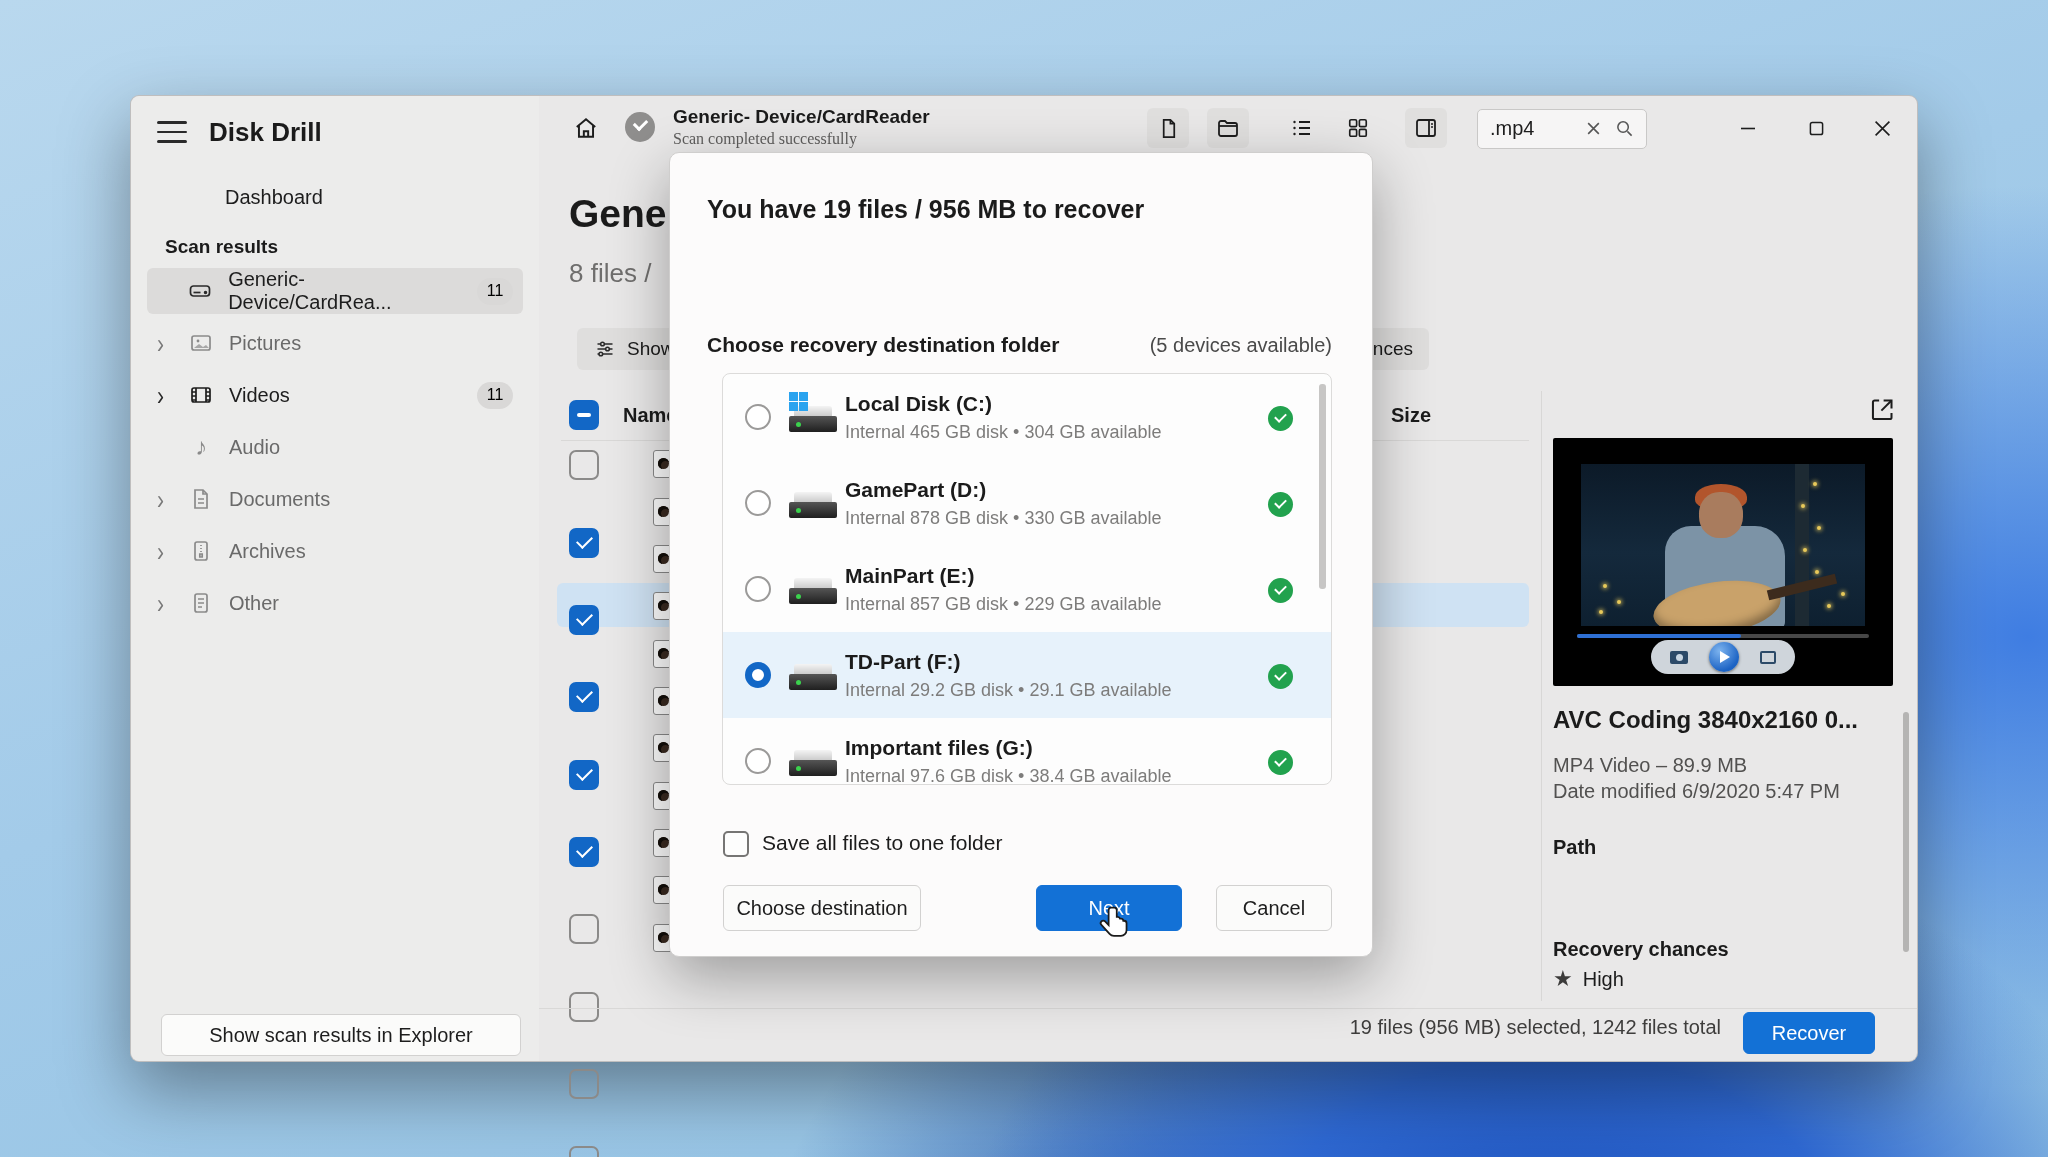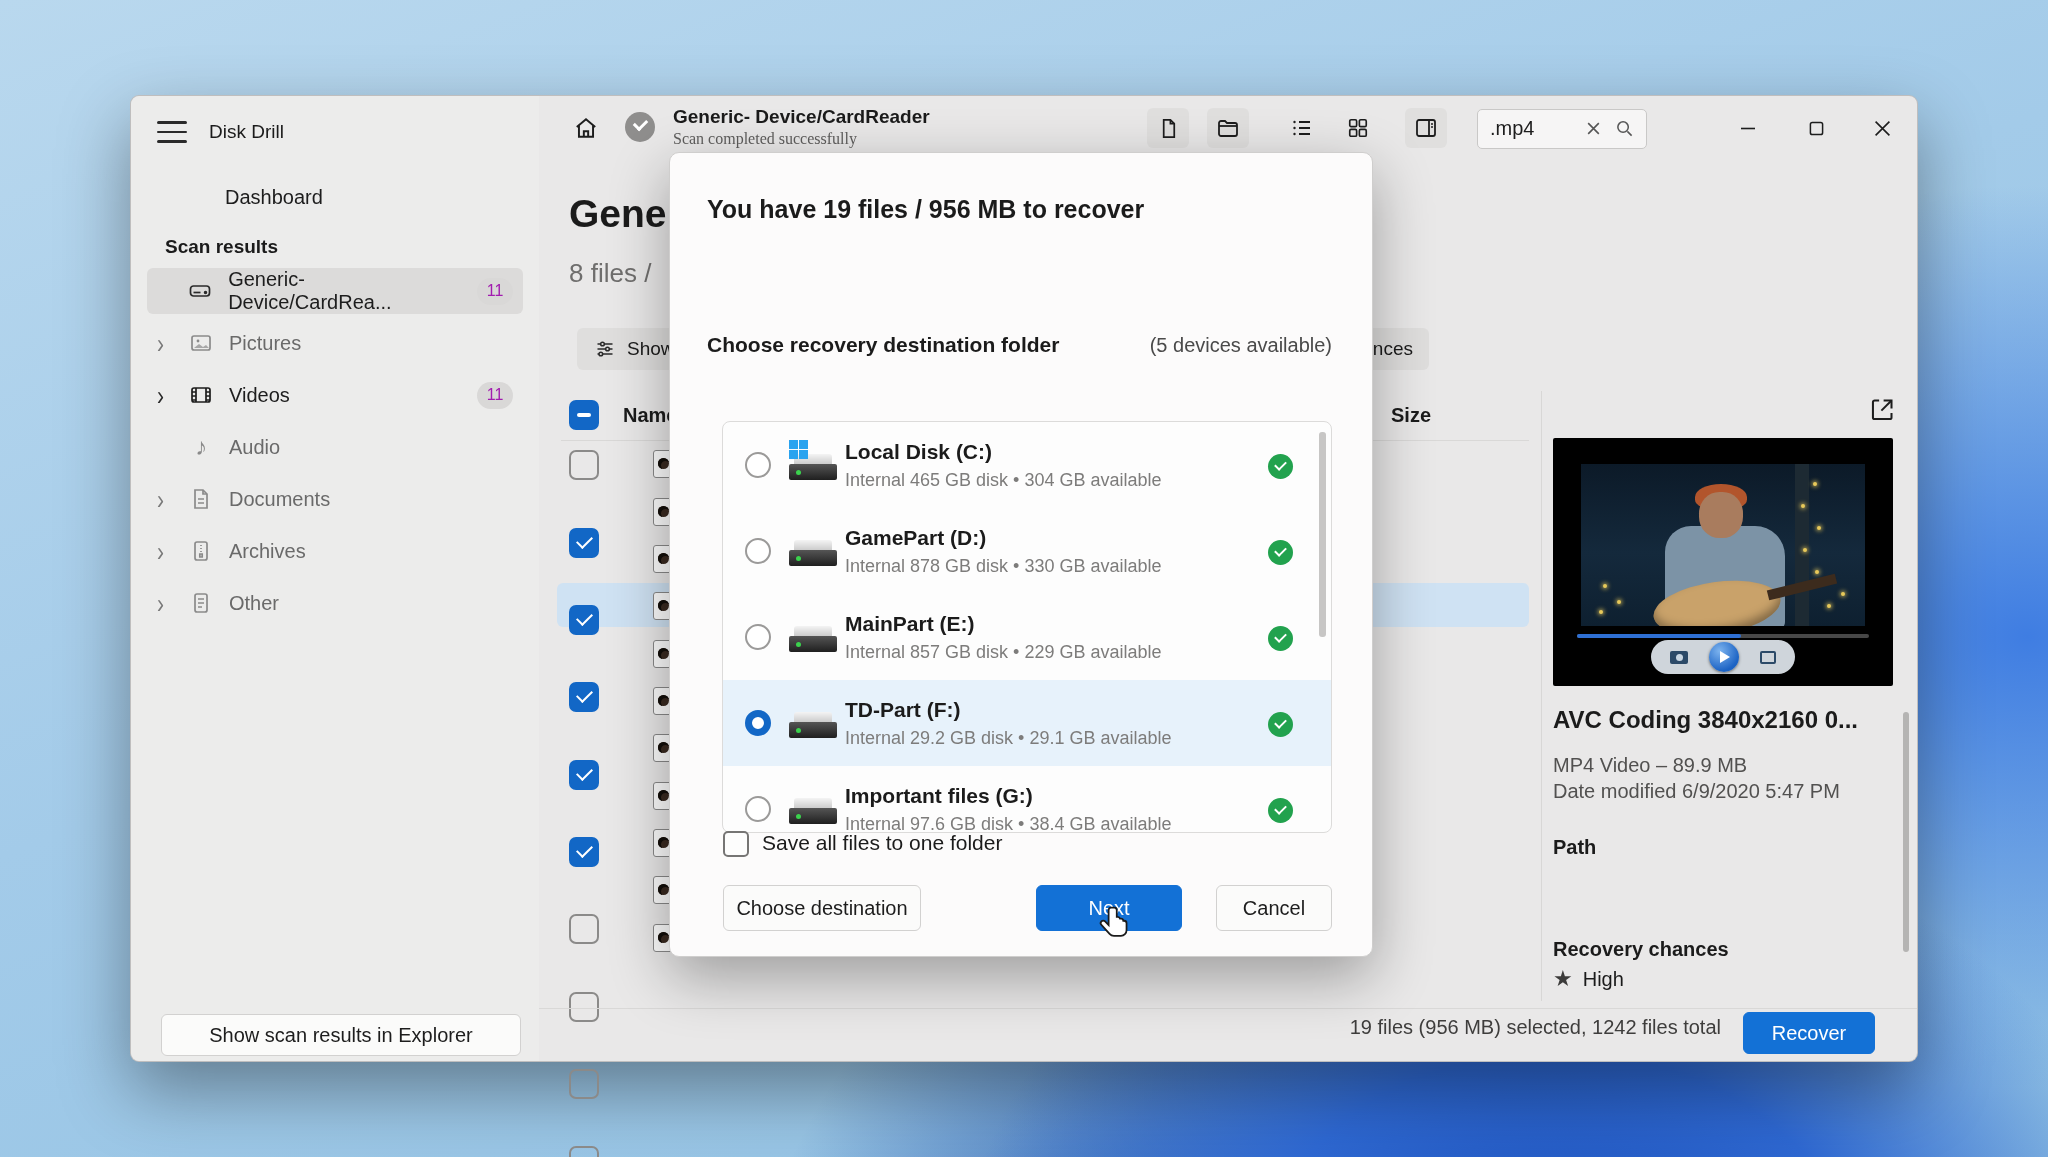--- a/index.html
+++ b/index.html
@@ -17,27 +17,27 @@
 
   
   .window{position:absolute;left:130px;top:95px;width:1786px;height:965px;border-radius:9px;
     background:#e9e8e8;border:1px solid rgba(0,0,0,.18);box-shadow:0 28px 70px rgba(0,0,0,.38);}
   .sidebar{position:absolute;left:0;top:0;bottom:0;width:408px;border-radius:9px 0 0 9px;background:#ececeb;}
   .content{position:absolute;left:408px;top:0;right:0;bottom:0;}
 
   
   .burger{width:30px;height:22px;display:flex;flex-direction:column;justify-content:space-between;}
   .burger i{height:2.6px;background:#2a2a2a;border-radius:2px;}
-  .sb-title{font-size:19px;font-weight:400;}
+  .sb-title{font-size:26px;font-weight:700;}
   .sb-item{position:absolute;left:16px;right:16px;height:46px;border-radius:6px;display:flex;align-items:center;gap:16px;padding:0 10px;box-sizing:border-box;font-size:20px;color:#6a6a6a;}
   .sb-item.dark{color:#1d1d1d;}
   .sb-item.selected{background:#dcdbda;color:#1d1d1d;}
   .chev{width:16px;font-size:21px;color:#7a7a7a;line-height:1;transform:scaleY(1.3);}
   .chev.none{visibility:hidden;}
-  .badge{margin-left:auto;background:#d9d8d7;color:#a21caf;font-size:16px;min-width:36px;height:27px;border-radius:14px;display:flex;align-items:center;justify-content:center;}
+  .badge{margin-left:auto;background:#d9d8d7;color:#000000;font-size:16px;min-width:36px;height:27px;border-radius:14px;display:flex;align-items:center;justify-content:center;}
   .grid9{display:grid;grid-template-columns:repeat(3,5px);grid-template-rows:repeat(3,5px);gap:2.5px;}
   .grid9 i{background:#1c1c1c;border-radius:1px;}
   .ico{display:inline-flex;align-items:center;justify-content:center;}
   .btn{box-sizing:border-box;border:1px solid #d2d1d0;background:#fbfbfa;border-radius:6px;display:flex;align-items:center;justify-content:center;font-size:20px;color:#1d1d1d;}
   .btn.blue{background:#1371d6;border-color:#1371d6;color:#fff;}
 
   
   .chip40{width:42px;height:40px;border-radius:6px;display:flex;align-items:center;justify-content:center;}
   .chip40.bg{background:#e0dfde;}
   .searchbox{position:absolute;left:938px;top:13px;width:168px;height:38px;background:#f6f5f5;border:1px solid #c9c8c7;border-radius:5px;}
@@ -76,21 +76,21 @@
   .minicam:after{content:"";position:absolute;left:6px;top:3px;width:7px;height:7px;border-radius:50%;background:#c9d6e2;}
   .miniexp{width:16px;height:13px;border:2px solid #2c4a68;border-radius:2px;box-sizing:border-box;}
   .scrollthumb{position:absolute;width:6px;border-radius:3px;background:#b5b4b3;}
 
   
   .modal{position:absolute;left:669px;top:152px;width:702px;height:803px;background:#fcfbfb;border:1px solid #cfcecd;border-radius:10px;box-shadow:0 20px 60px rgba(0,0,0,.33);}
   .m-title{position:absolute;left:37px;top:42px;font-size:25px;font-weight:700;}
   .m-body{position:absolute;left:37px;top:88px;font-size:20px;color:#3c3c3c;line-height:27px;}
   .m-sec{position:absolute;left:37px;top:180px;font-size:21px;font-weight:700;}
   .m-avail{position:absolute;right:40px;top:181px;font-size:20px;color:#4a4a4a;}
-  .listbox{position:absolute;left:52px;top:220px;width:608px;height:410px;border:1px solid #dcdbda;border-radius:8px;background:#fdfdfd;overflow:hidden;margin-top:48px;}
+  .listbox{position:absolute;left:52px;top:220px;width:608px;height:410px;border:1px solid #dcdbda;border-radius:8px;background:#fdfdfd;overflow:hidden;}
   .drow{position:absolute;left:0;width:100%;height:86px;}
   .drow.sel{background:#e7f2fb;}
   .radio{position:absolute;left:22px;top:30px;width:26px;height:26px;border-radius:50%;border:2px solid #9b9a99;box-sizing:border-box;background:#fff;}
   .radio.on{border:7px solid #1267c6;}
   .hdd{position:absolute;left:66px;top:28px;width:48px;height:32px;}
   .hdd .lid{position:absolute;top:4px;left:5px;right:5px;height:11px;background:linear-gradient(#f4f4f4,#c8c8c8);border-radius:3px 3px 0 0;}
   .hdd .bod{position:absolute;bottom:2px;left:0;right:0;height:16px;background:linear-gradient(#555,#1f1f1f);border-radius:2px;}
   .hdd .led{position:absolute;left:7px;bottom:7px;width:5px;height:5px;border-radius:50%;background:#3bd24d;}
   .winflag{position:absolute;left:0px;top:-10px;width:19px;height:19px;display:grid;grid-template-columns:9px 9px;grid-template-rows:9px 9px;gap:1px;}
   .winflag i{background:#2aa3ef;}

